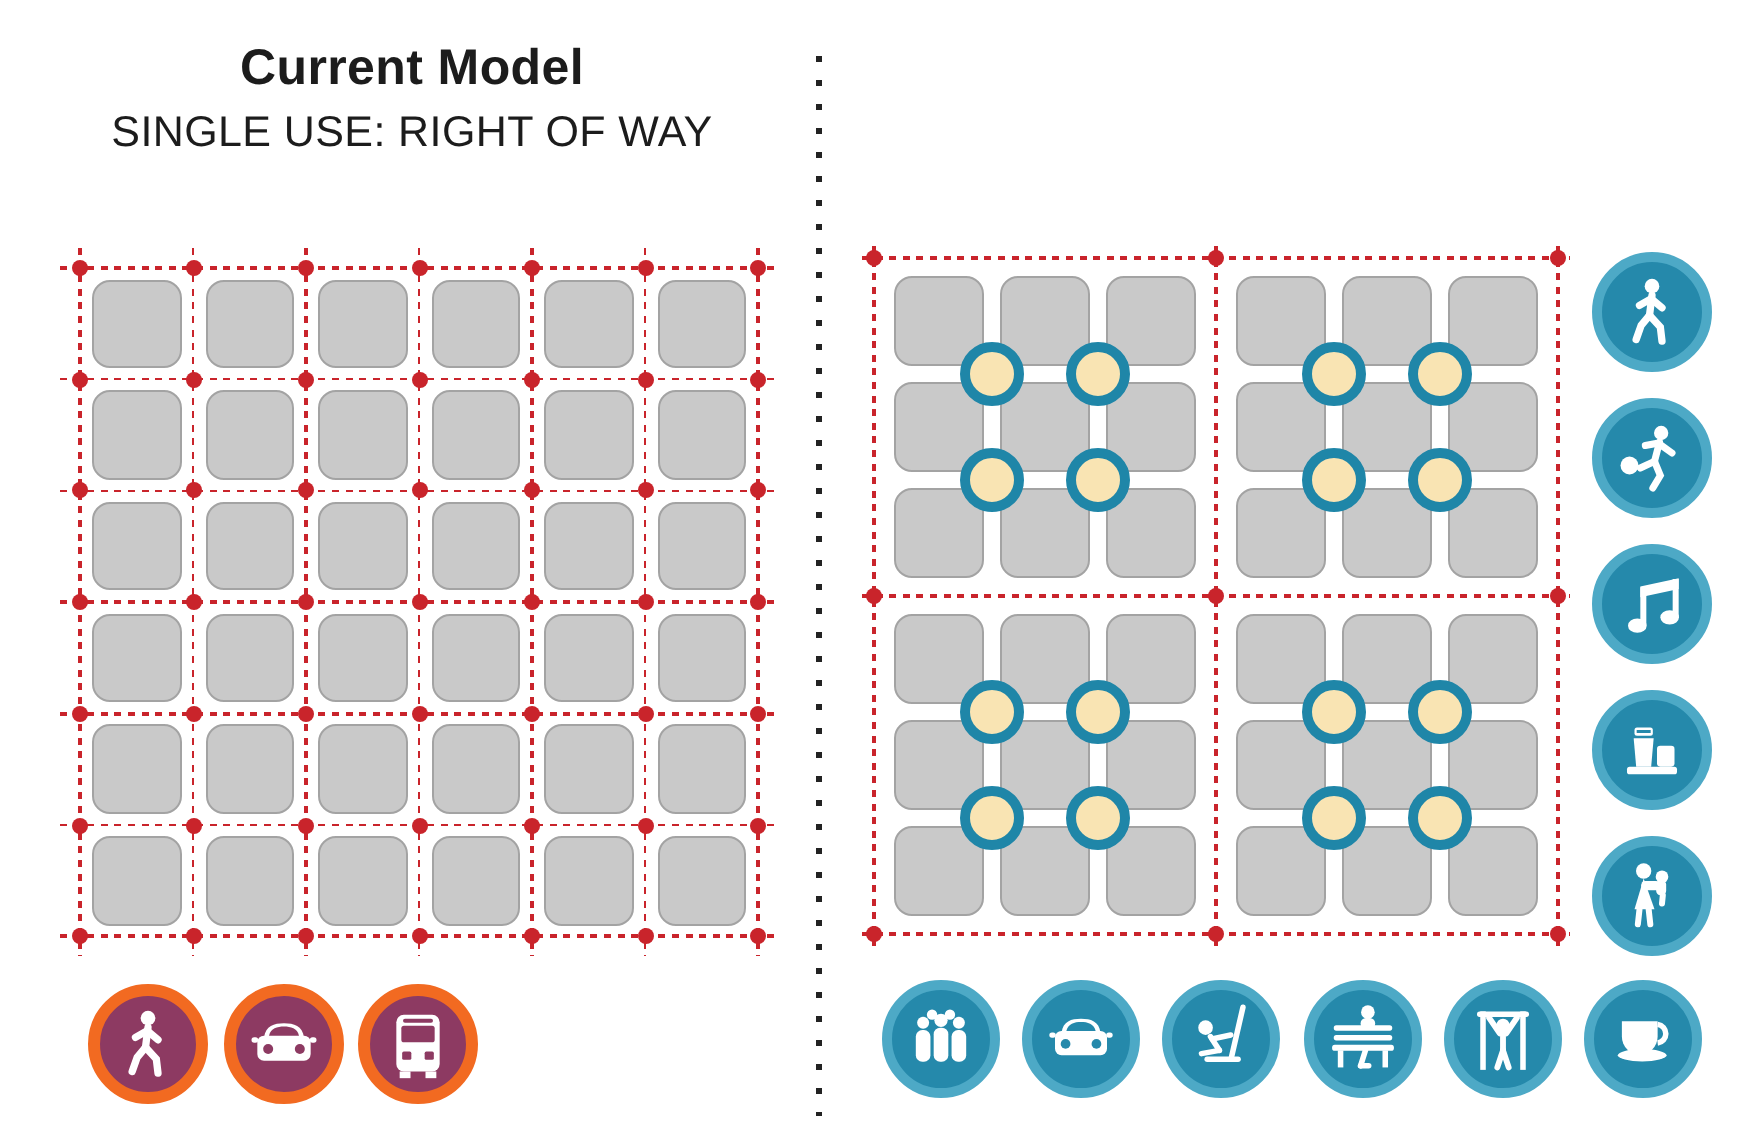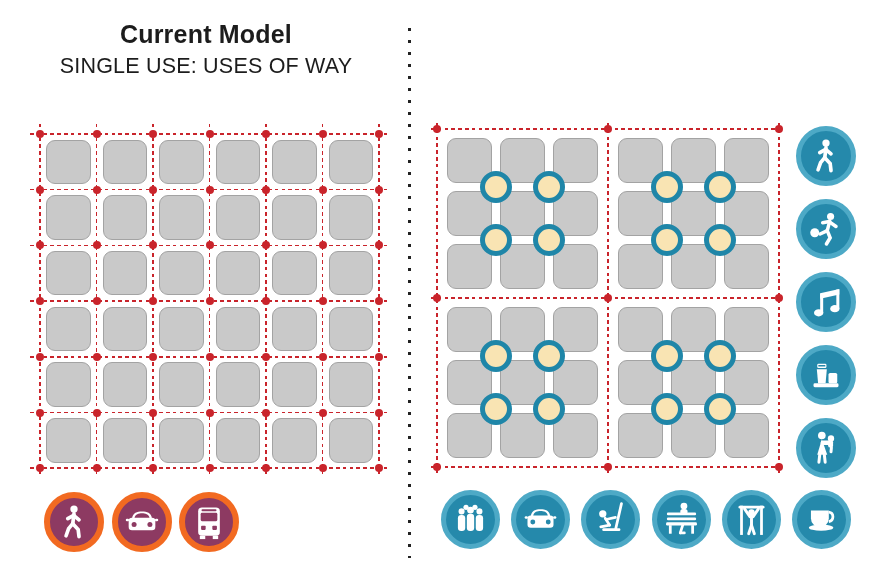--- a/index.html
+++ b/index.html
@@ -32,21 +32,21 @@
   }
   .badge svg{display:block;}
 </style>
 </head>
 <body>
 
 <div id="stage">
 
   <div class="titlebox" id="left-title">
     <h2>Current Model</h2>
-    <div class="sub">SINGLE USE: USES OF WAY</div>
+    <div class="sub">SINGLE USE: RIGHT OF WAY</div>
   </div>
 
 
   <div id="divider"></div>
 
   <div id="left-grid">
       <div class="rline" style="left: 39.25px; top: 124px; width: 1.5px; height: 354px; background: repeating-linear-gradient(rgb(201, 36, 43) 0px, rgb(201, 36, 43) 3.5px, transparent 3.5px, transparent 6.8px);"></div>
       <div class="rline" style="left: 95.75px; top: 124px; width: 1.5px; height: 354px; background: repeating-linear-gradient(rgb(201, 36, 43) 0px, rgb(201, 36, 43) 3.5px, transparent 3.5px, transparent 6.8px);"></div>
       <div class="rline" style="left: 152.25px; top: 124px; width: 1.5px; height: 354px; background: repeating-linear-gradient(rgb(201, 36, 43) 0px, rgb(201, 36, 43) 3.5px, transparent 3.5px, transparent 6.8px);"></div>
       <div class="rline" style="left: 208.75px; top: 124px; width: 1.5px; height: 354px; background: repeating-linear-gradient(rgb(201, 36, 43) 0px, rgb(201, 36, 43) 3.5px, transparent 3.5px, transparent 6.8px);"></div>

